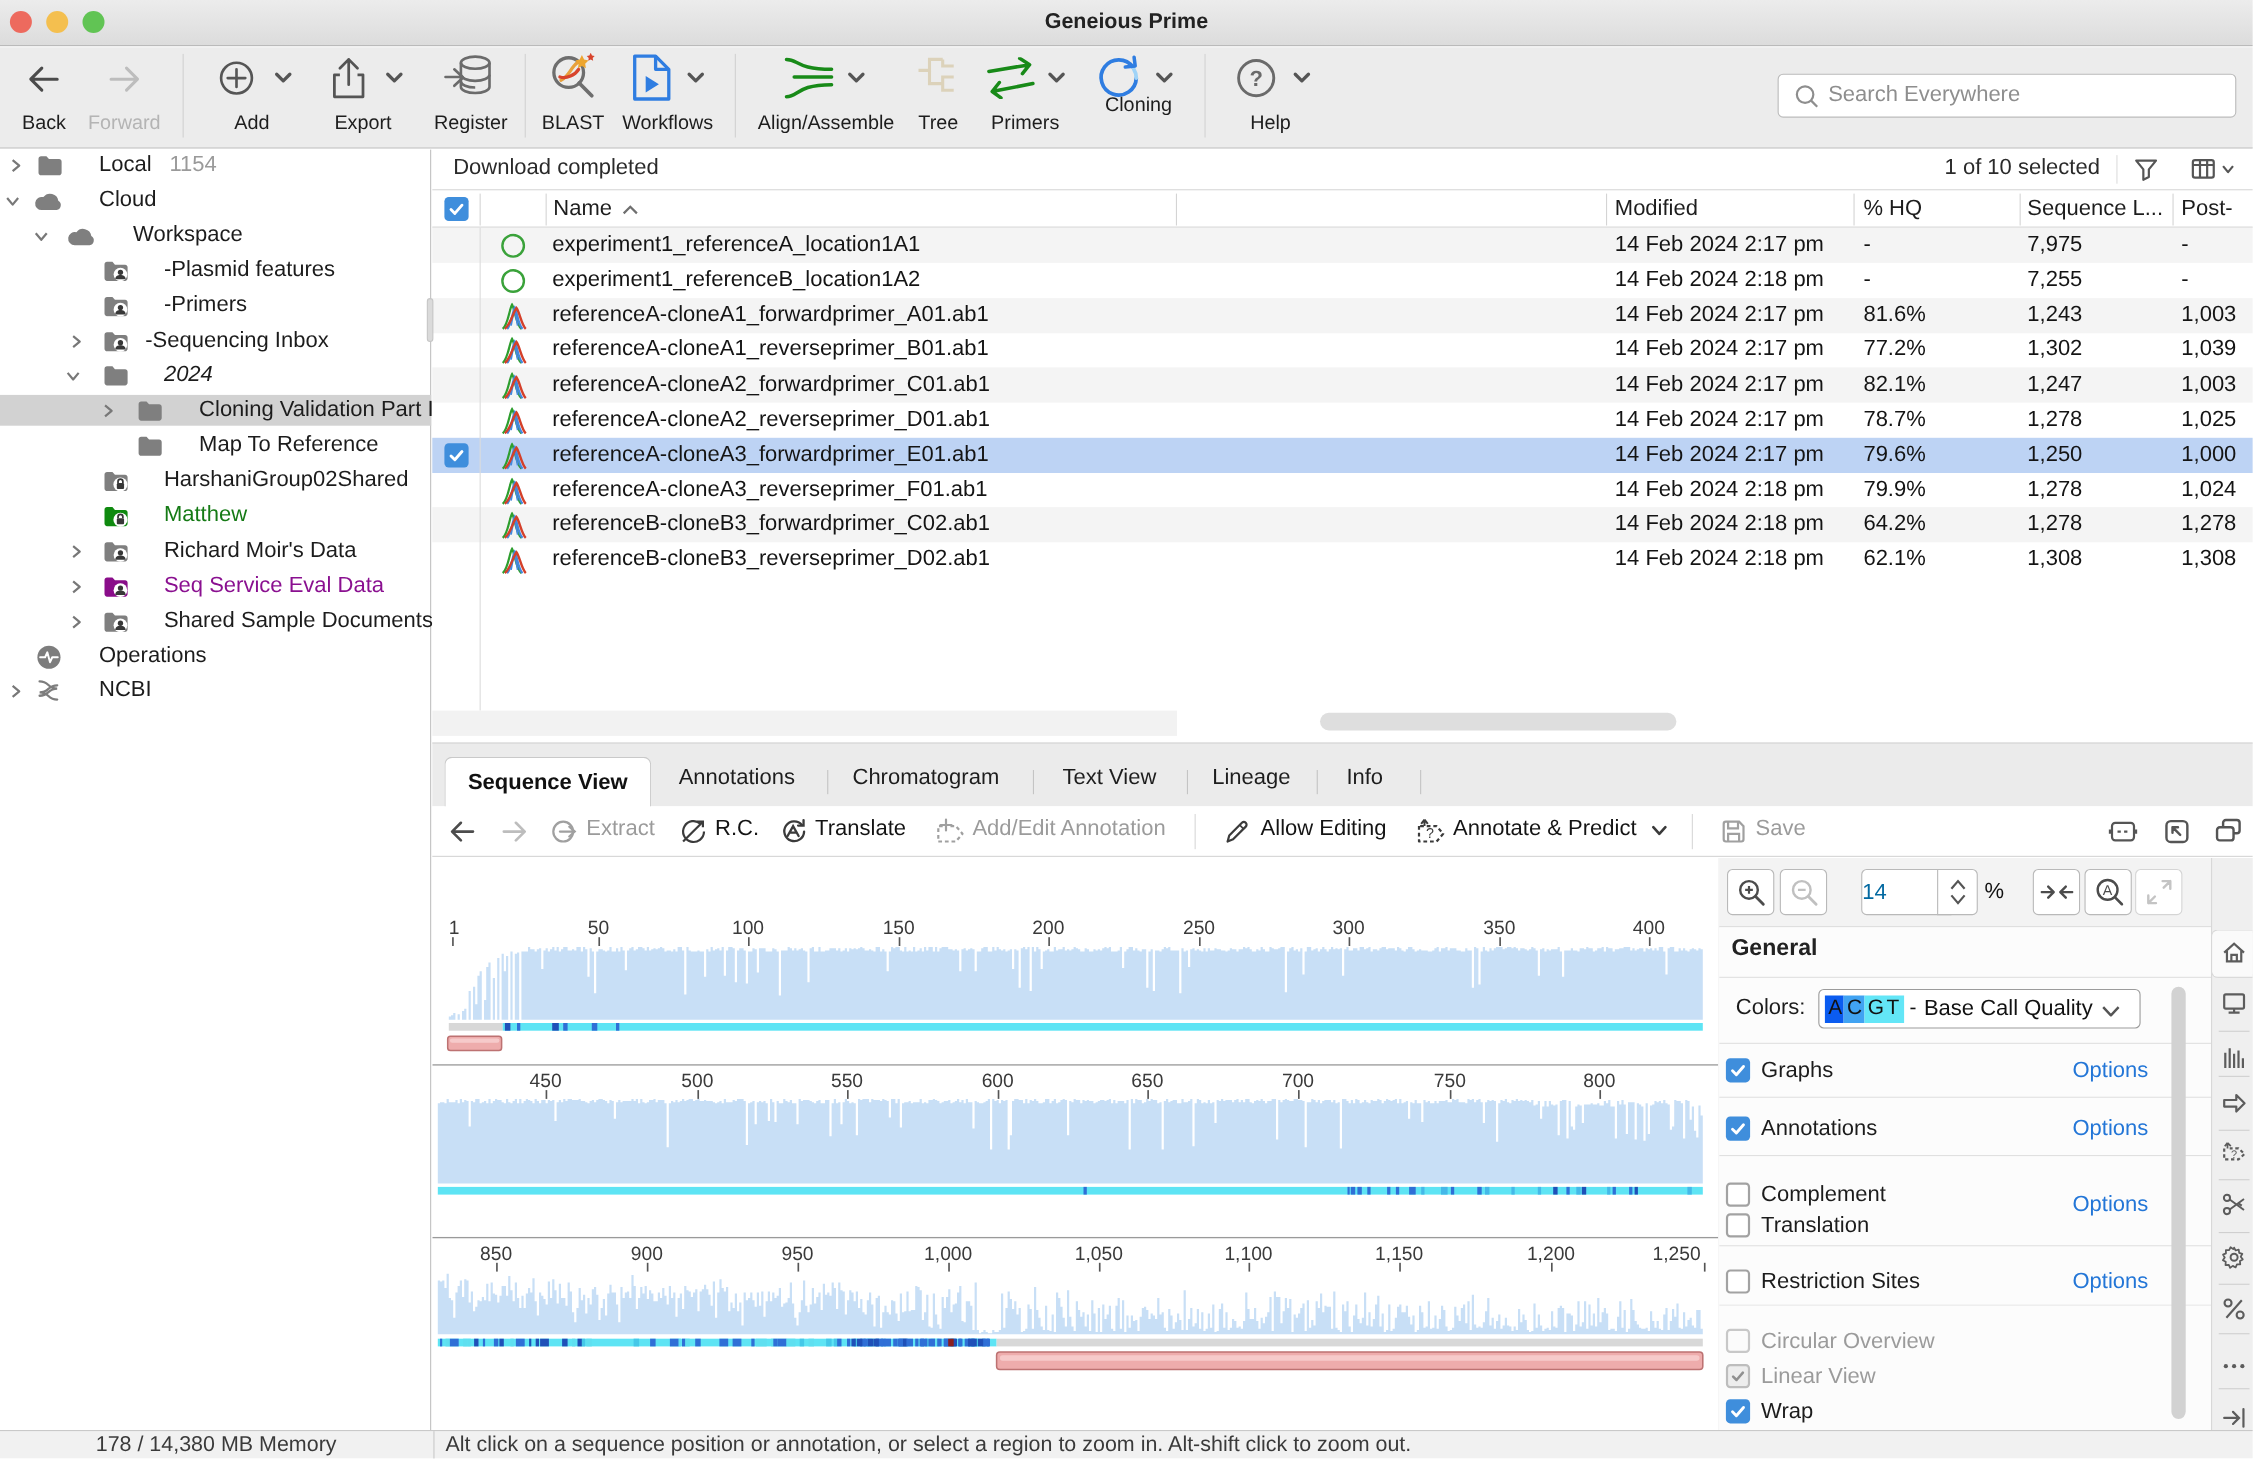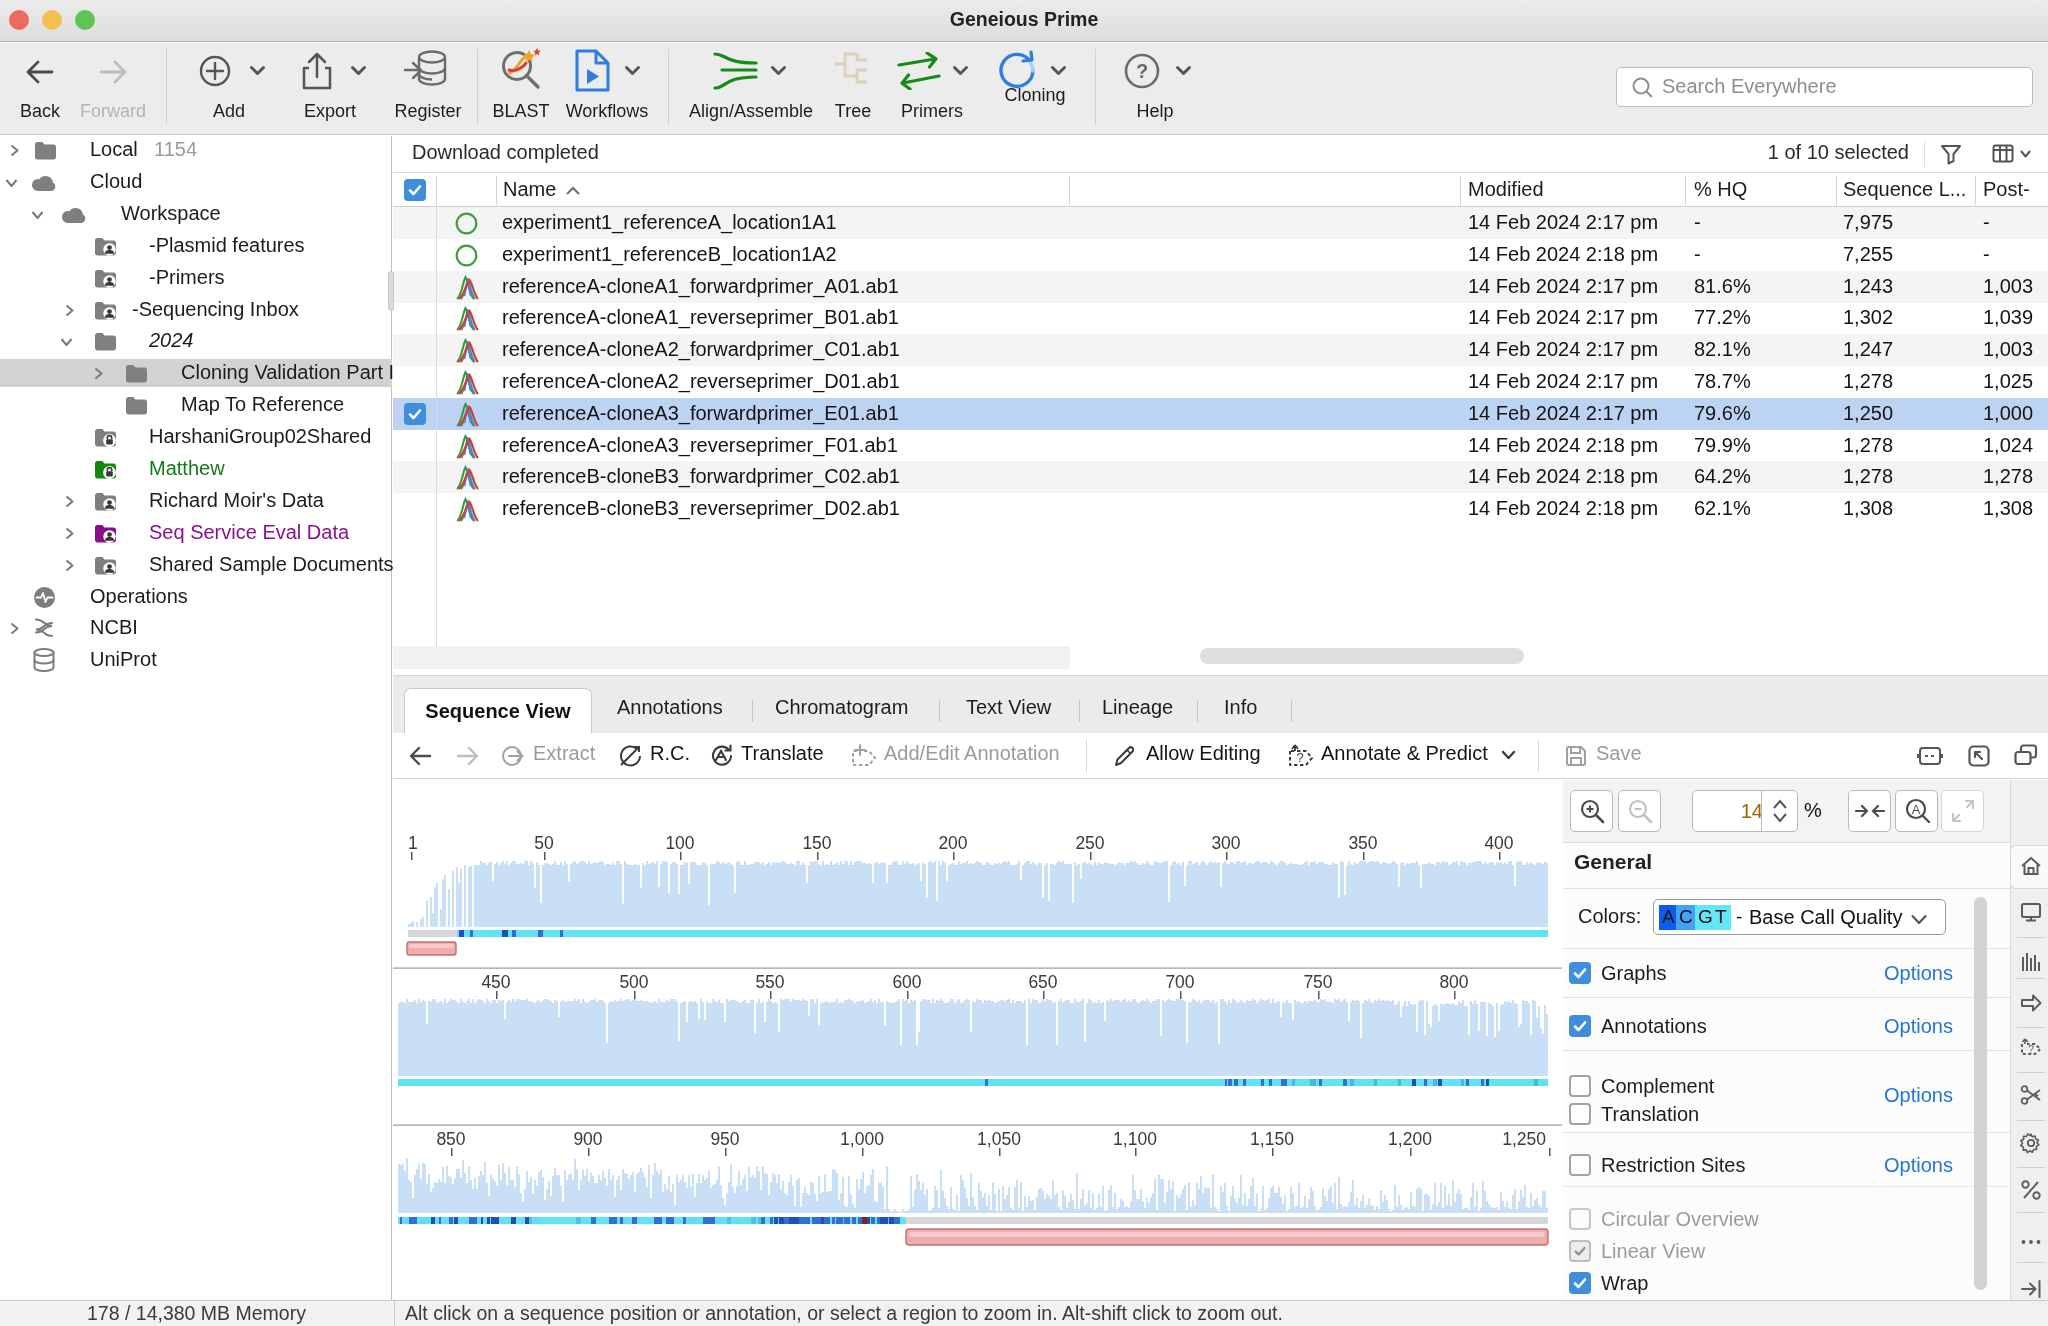--- a/index.html
+++ b/index.html
@@ -360,30 +360,20 @@
       <svg class="abs" style="left:8px;top:8px" width="12" height="13" viewBox="0 0 12 13">
         <path d="M3.5 1.5 L9.5 6.5 L3.5 11.5" fill="none" stroke="#787878" stroke-width="2" stroke-linejoin="round"></path>
       </svg>
       <svg class="abs" style="left:32px;top:3px" width="24" height="23" viewBox="0 0 24 23">
         <g fill="none" stroke="#7d7d7d" stroke-width="2.1" stroke-linecap="round">
           <path d="M4 2.5 C13 2.5 11 9 20 9 C11 9 13 15.5 4 15.5"></path>
           <path d="M20 6 C11 6 13 12.5 4 12.5 C13 12.5 11 19 20 19"></path>
         </g>
       </svg>
       <span class="txt" style="left:64px;">NCBI</span>
-    </div>
-  <div class="trow" style="top:510px;">
-      <svg class="abs" style="left:32px;top:2px" width="24" height="25" viewBox="0 0 24 25">
-        <g fill="none" stroke="#7d7d7d" stroke-width="2">
-          <ellipse cx="12" cy="4.5" rx="9.5" ry="3.5"></ellipse>
-          <path d="M2.5 4.5 V12 c0 1.9 4.3 3.5 9.5 3.5 s9.5-1.6 9.5-3.5 V4.5"></path>
-          <path d="M2.5 12 V19.5 c0 1.9 4.3 3.5 9.5 3.5 s9.5-1.6 9.5-3.5 V12"></path>
-        </g>
-      </svg>
-      <span class="txt" style="left:64px;">UniProt</span>
     </div>
 </div>
 
 <div class="abs" style="left:388px;top:271px;width:6px;height:40px;background:#dadada;border:1px solid #c6c6c6;border-radius:4px;z-index:5"></div>
 
 <div id="tablearea">
   <div id="tbar">
       <span class="t1">Download completed</span>
       <span class="t2">1 of 10 selected</span>
   <div class="abs" style="left:1531px;top:5px;width:1px;height:26px;background:#ddd"></div>
@@ -832,21 +822,21 @@
           <path d="M18 18 L25 25" stroke="#4c4c4c" stroke-width="2.6" stroke-linecap="round"></path>
         </svg>
       </div>
     <div class="zbtn" style="left:55px;width:43px">
         <svg width="28" height="28" style="margin:6px auto;display:block" viewBox="0 0 28 28">
           <circle cx="12" cy="12" r="8" fill="none" stroke="#c0c0c0" stroke-width="2.2"></circle>
           <path d="M8.5 12 H15.5" stroke="#c0c0c0" stroke-width="2"></path>
           <path d="M18 18 L25 25" stroke="#c0c0c0" stroke-width="2.6" stroke-linecap="round"></path>
         </svg>
       </div>
-    <div class="zbtn" style="left:129px;width:82px;font-size:20px;color:#a16207;text-align:right;line-height:40px;padding-right:10px;border-radius:5px 0 0 5px;">14</div>
+    <div class="zbtn" style="left:129px;width:82px;font-size:20px;color:#0369a1;text-align:left;line-height:40px;padding-right:10px;border-radius:5px 0 0 5px;">14</div>
     <div class="zbtn" style="left:198px;width:37px;border-radius:0 5px 5px 0;">
         <svg width="20" height="30" style="margin:5px auto;display:block" viewBox="0 0 20 30">
           <path d="M4 12 L10 5 L16 12 M4 18 L10 25 L16 18" fill="none" stroke="#555" stroke-width="2"></path>
         </svg>
       </div>
     <div class="abs" style="left:241px;top:19px;font-size:20px;color:#111">%</div>
     <div class="zbtn" style="left:285px;width:43px">
         <svg width="30" height="24" style="margin:8px auto;display:block" viewBox="0 0 30 24">
           <path d="M1 12 H11 M7 7 L12 12 L7 17 M29 12 H19 M23 7 L18 12 L23 17" fill="none" stroke="#4c4c4c" stroke-width="2.2" stroke-linecap="round" stroke-linejoin="round"></path>
         </svg>

